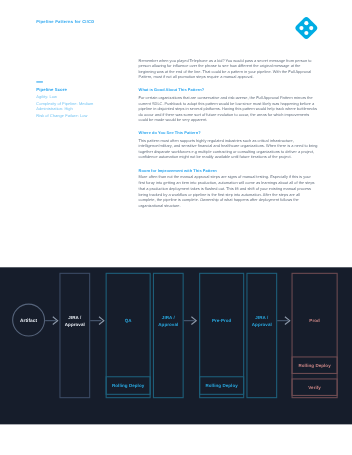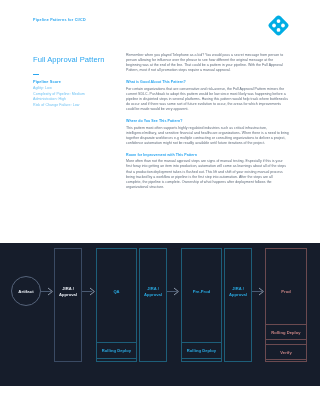--- a/index.html
+++ b/index.html
@@ -125,21 +125,20 @@
       <g transform="rotate(45 20 20)">
         <rect x="5" y="5" width="30" height="30" rx="6" fill="#00ade4"></rect>
       </g>
       <circle cx="20" cy="11.5" r="3.6" fill="#fff"></circle>
       <circle cx="20" cy="28.5" r="3.6" fill="#fff"></circle>
       <circle cx="11.5" cy="20" r="3.6" fill="#fff"></circle>
       <circle cx="28.5" cy="20" r="3.6" fill="#fff"></circle>
     </svg>
   </div>
 
-  <div class="title">Full Approval Pattern</div>
 
   <div class="meta">
     <div class="meta-rule"></div>
     <div class="meta-head">Pipeline Score</div>
     <div class="meta-line">Agility: Low</div>
     <div class="meta-line">Complexity of Pipeline: Medium</div>
     <div class="meta-line">Administration: High</div>
     <div class="meta-line">Risk of Change Failure: Low</div>
   </div>
 

